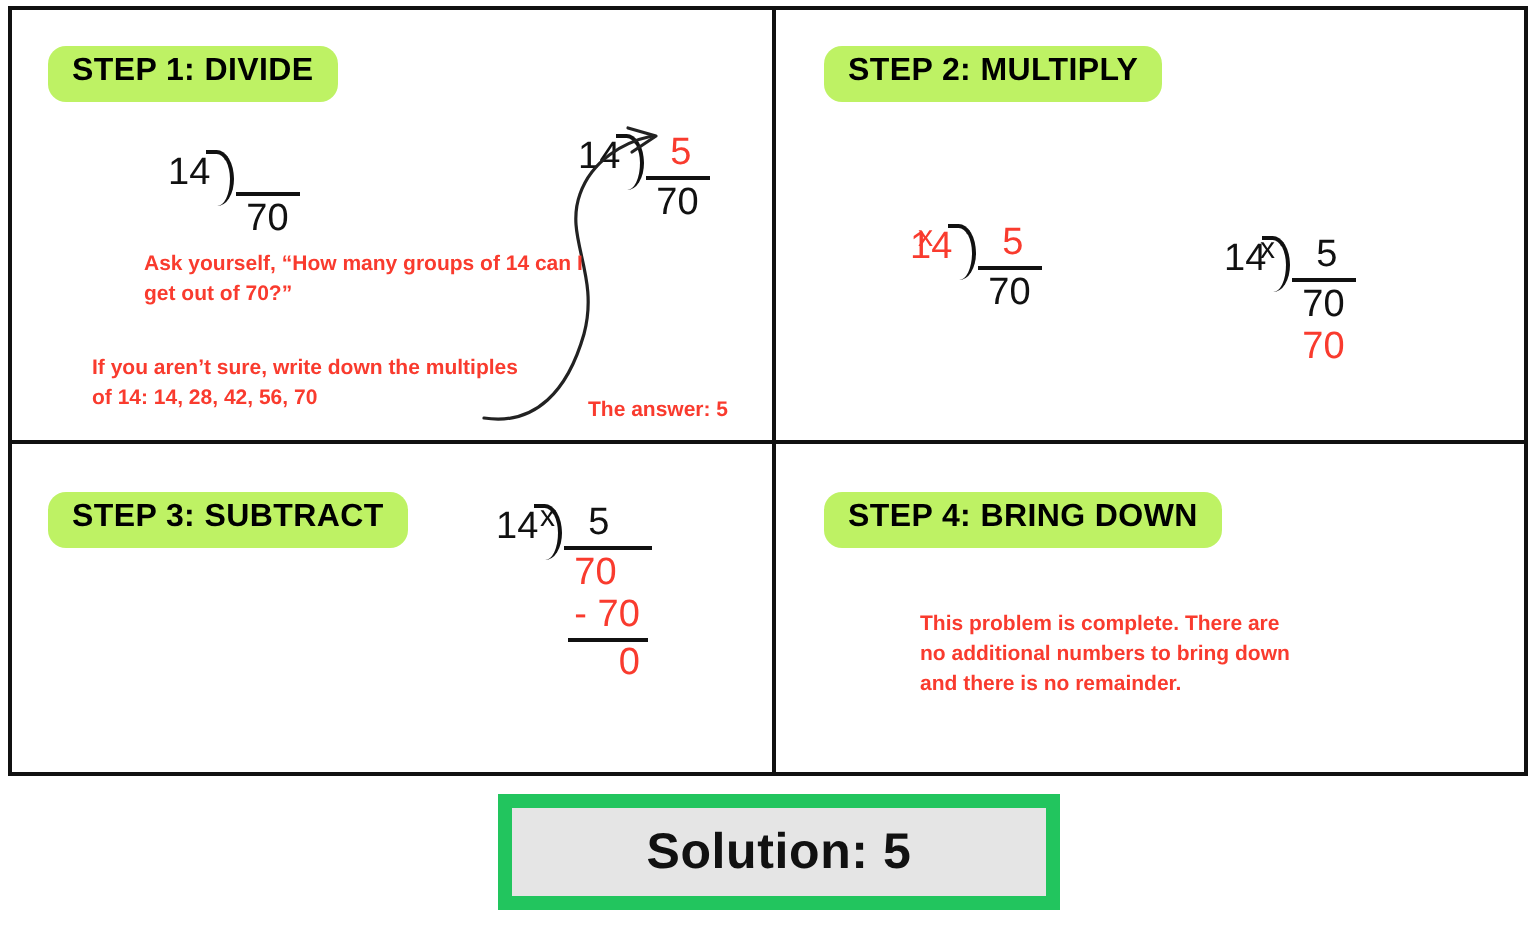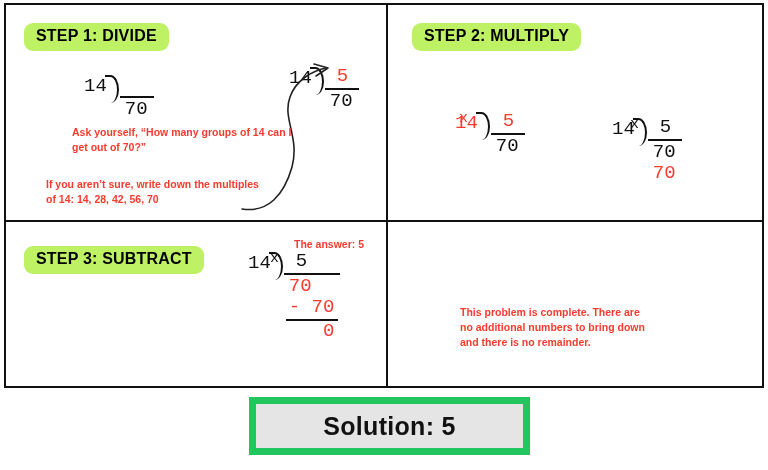--- a/index.html
+++ b/index.html
@@ -76,27 +76,27 @@
   .note {
     position: absolute;
     color: #F93B2E;
     font-weight: bold;
     font-size: 10.5px;
     line-height: 1.45;
   }
 
   #note1a { left: 40px;  top: 120px; width: 225px; margin-left: 26px; }
   #note1b { left: 27px;  top: 172px; width: 225px; margin-left: 13px; }
-  #note1c { left: 288px; top: 193px; margin-top: 39px; }
+  #note1c { left: 288px; top: 193px; }
   #note4a { left: 460px; top: 305px; width: 190px; }
 
   
   .division {
     position: absolute;
-    font-family: Liberation Mono, monospace;
+    font-family: Liberation Sans, sans-serif;
     font-size: 19px;
     color: #111111;
     white-space: nowrap;
   }
   .div-row {
     display: flex;
     align-items: flex-start;
   }
   .divisor {
     line-height: 1;
@@ -241,20 +241,23 @@
 
     <div class="panel" id="panel2">
       <div class="badge" id="badge2">STEP 2: MULTIPLY</div>
 
     </div>
 
     <div class="panel" id="panel3">
       <div class="badge" id="badge3">STEP 3: SUBTRACT</div>
     </div>
 
+    <div class="panel" id="panel4">
+      <div class="badge" id="badge4">STEP 4: BRING DOWN</div>
+    </div>
   </div>
 
   <div class="division" id="div2a">
     <div class="div-row">
       <span class="divisor red">14</span>
       <span class="bracket blk"></span>
       <div class="dividend-wrap">
         <div class="quotient red">5</div>
         <div class="vinculum blk">70</div>
       </div>

